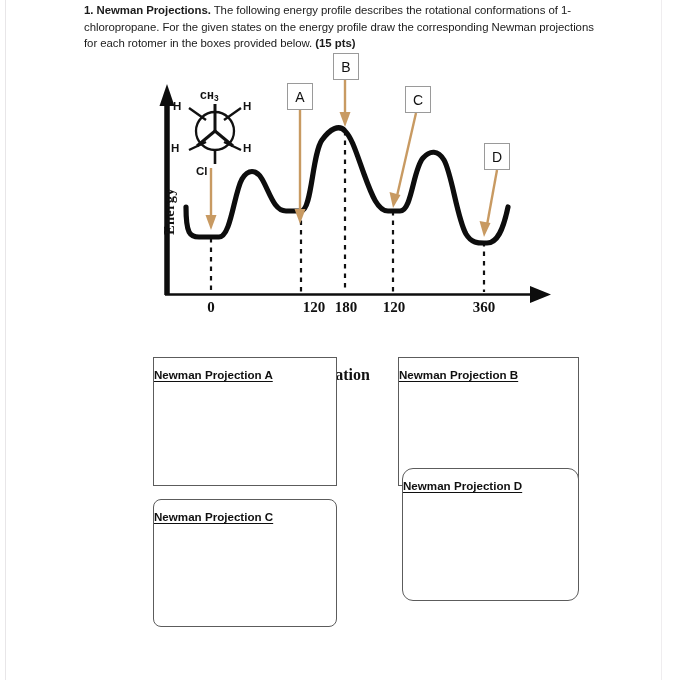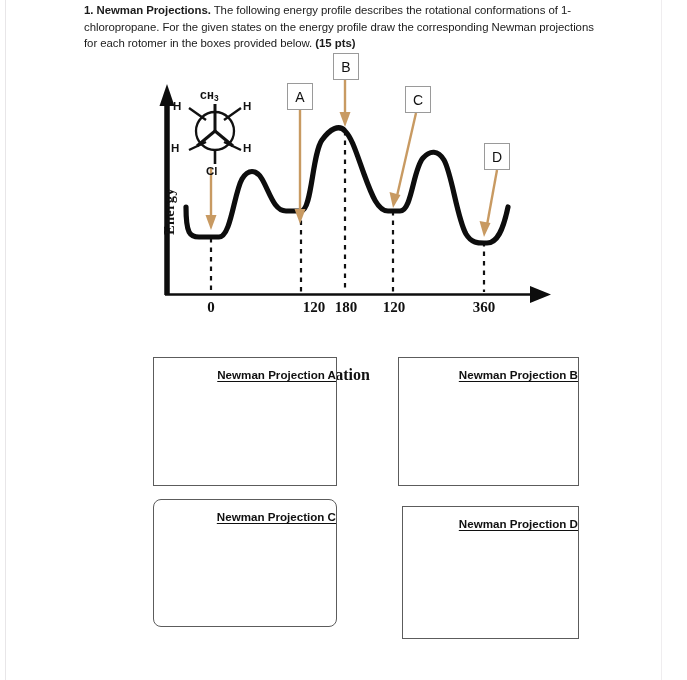--- a/index.html
+++ b/index.html
@@ -121,21 +121,21 @@
     position: absolute;
     border: 1.6px solid #5c5c5c;
     background: #ffffff;
     box-sizing: border-box;
   }
   .answer-box .box-title {
     position: absolute;
     top: 10px;
     left: 0;
     width: 100%;
-    text-align: right;
+    text-align: left;
     font-family: "Liberation Sans", sans-serif;
     font-weight: bold;
     font-size: 11.6px;
     color: #101010;
     text-decoration: underline;
     text-underline-offset: 2px;
   }
 </style>
 </head>
 <body>
@@ -230,21 +230,21 @@
           <polygon points="484,189 479.5,173 490.5,175" fill="#c89a62"></polygon>
         </g>
       </g>
     </svg>
 
     <div class="mol-label" style="left:173px; top:52px;">H</div>
     <div class="mol-label" style="left:243px; top:52px;">H</div>
     <div class="mol-label" style="left:171px; top:94px;">H</div>
     <div class="mol-label" style="left:243px; top:94px;">H</div>
     <div class="mol-label" style="left:200px; top:41px;font-family:Liberation Mono, monospace;"><span>CH</span><sub>3</sub></div>
-    <div class="mol-label" style="left:206px; top:117px;">Cl</div>
+    <div class="mol-label" style="left:196px; top:117px;">Cl</div>
 
     <div class="callout" style="left:287px; top:35px; width:26px; height:27px;">A</div>
     <div class="callout" style="left:333px; top:5px; width:26px; height:27px;">B</div>
     <div class="callout" style="left:405px; top:38px; width:26px; height:27px;">C</div>
     <div class="callout" style="left:484px; top:95px; width:26px; height:27px;">D</div>
 
     <div id="y-axis-title">Energy</div>
 
     <div class="xtick-label" style="left:211px; top:251px;">0</div>
     <div class="xtick-label" style="left:314px; top:251px;">120</div>
@@ -260,17 +260,17 @@
   </div>
 
   <div class="answer-box" style="left:398px; top:357px; width:181px; height:129px;">
     <div class="box-title">Newman Projection B</div>
   </div>
 
   <div class="answer-box" style="left:153px; top:499px; width:184px; height:128px;border-radius:8px;">
     <div class="box-title">Newman Projection C</div>
   </div>
 
-  <div class="answer-box" style="left:402px; top:506px; width:177px; height:133px;">
+  <div class="answer-box" style="left:402px; top:468px; width:177px; height:133px;border-radius:11px;">
     <div class="box-title">Newman Projection D</div>
   </div>
 
 </div>
 
 </body></html>

